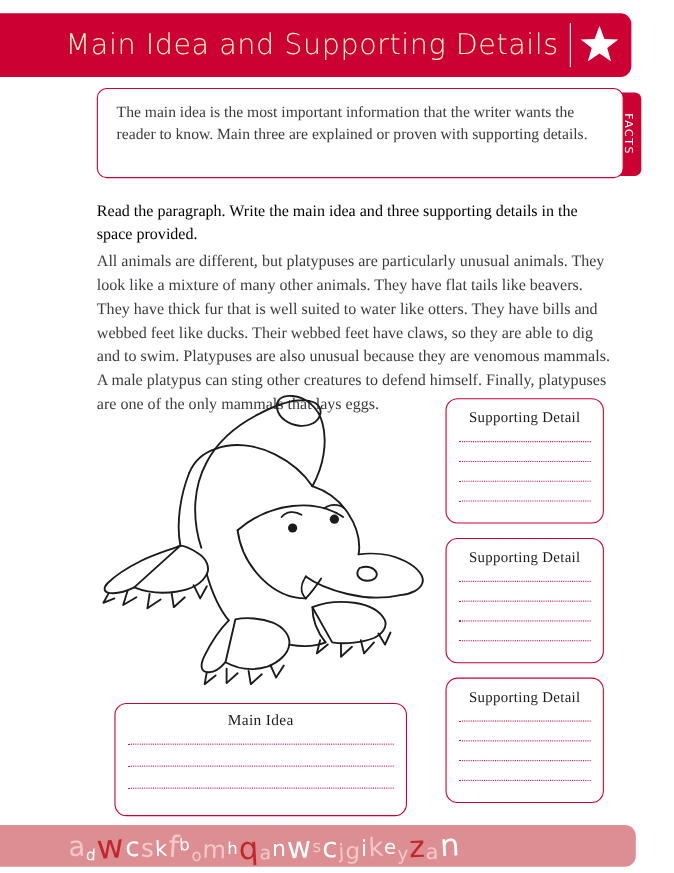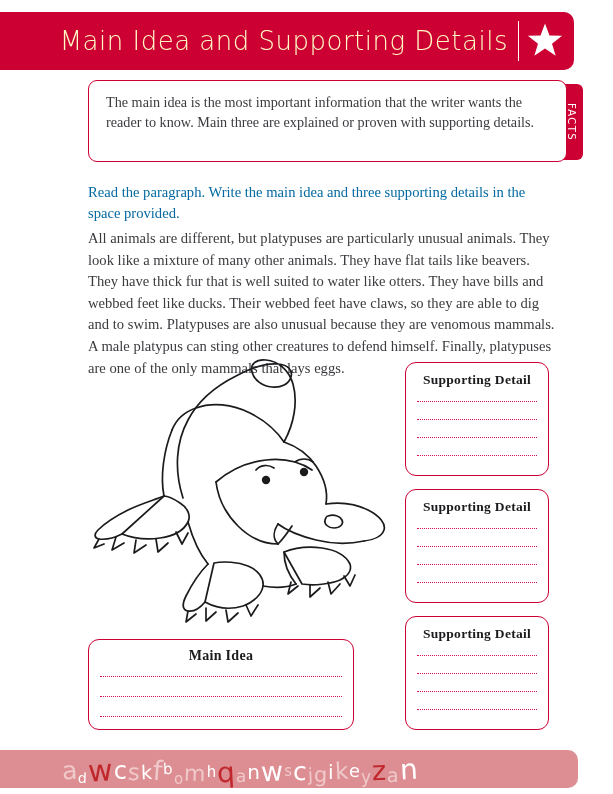--- a/index.html
+++ b/index.html
@@ -111,21 +111,21 @@
   }
 
   
   .instructions {
     position: absolute;
     left: 88px;
     top: 182px;
     width: 470px;
     font-size: 14.6px;
     line-height: 1.45;
-    color: #0369a1;
+    color: #000000;
   }
   .passage {
     position: absolute;
     left: 88px;
     top: 228px;
     width: 472px;
     font-size: 14.6px;
     line-height: 1.48;
     color: #3b3b3f;
   }
@@ -146,21 +146,21 @@
     border: 1.5px solid #cc0033;
     border-radius: 11px;
     background: #ffffff;
   }
   .box-title {
     position: absolute;
     left: 0;
     right: 0;
     text-align: center;
     font-family: "Liberation Serif", serif;
-    font-weight: bold;
+    font-weight: normal;
     font-size: 13.5px;
     color: #1b1b1e;
     letter-spacing: 0.3px;
   }
   .lines {
     position: absolute;
     left: 11px;
     right: 11px;
   }
   .wline {
@@ -168,21 +168,21 @@
     height: 0;
   }
 
   .sd1 { left: 405px; top: 362px; width: 144px; height: 114px; }
   .sd2 { left: 405px; top: 489px; width: 144px; height: 114px; }
   .sd3 { left: 405px; top: 616px; width: 144px; height: 114px; }
   .sd-title { top: 9px; }
   .sd-lines { top: 38px; }
   .sd-lines .wline { margin-bottom: 17px; }
 
-  .main-idea { left: 88px; top: 639px; width: 266px; height: 91px; }
+  .main-idea { left: 104px; top: 639px; width: 266px; height: 103px; }
   .mi-title { top: 8px; font-size: 14px; }
   .mi-lines { top: 36px; }
   .mi-lines .wline { margin-bottom: 19px; }
 
   
   .footer-band {
     position: absolute;
     left: 0;
     bottom: 6px;
     width: 578px;

